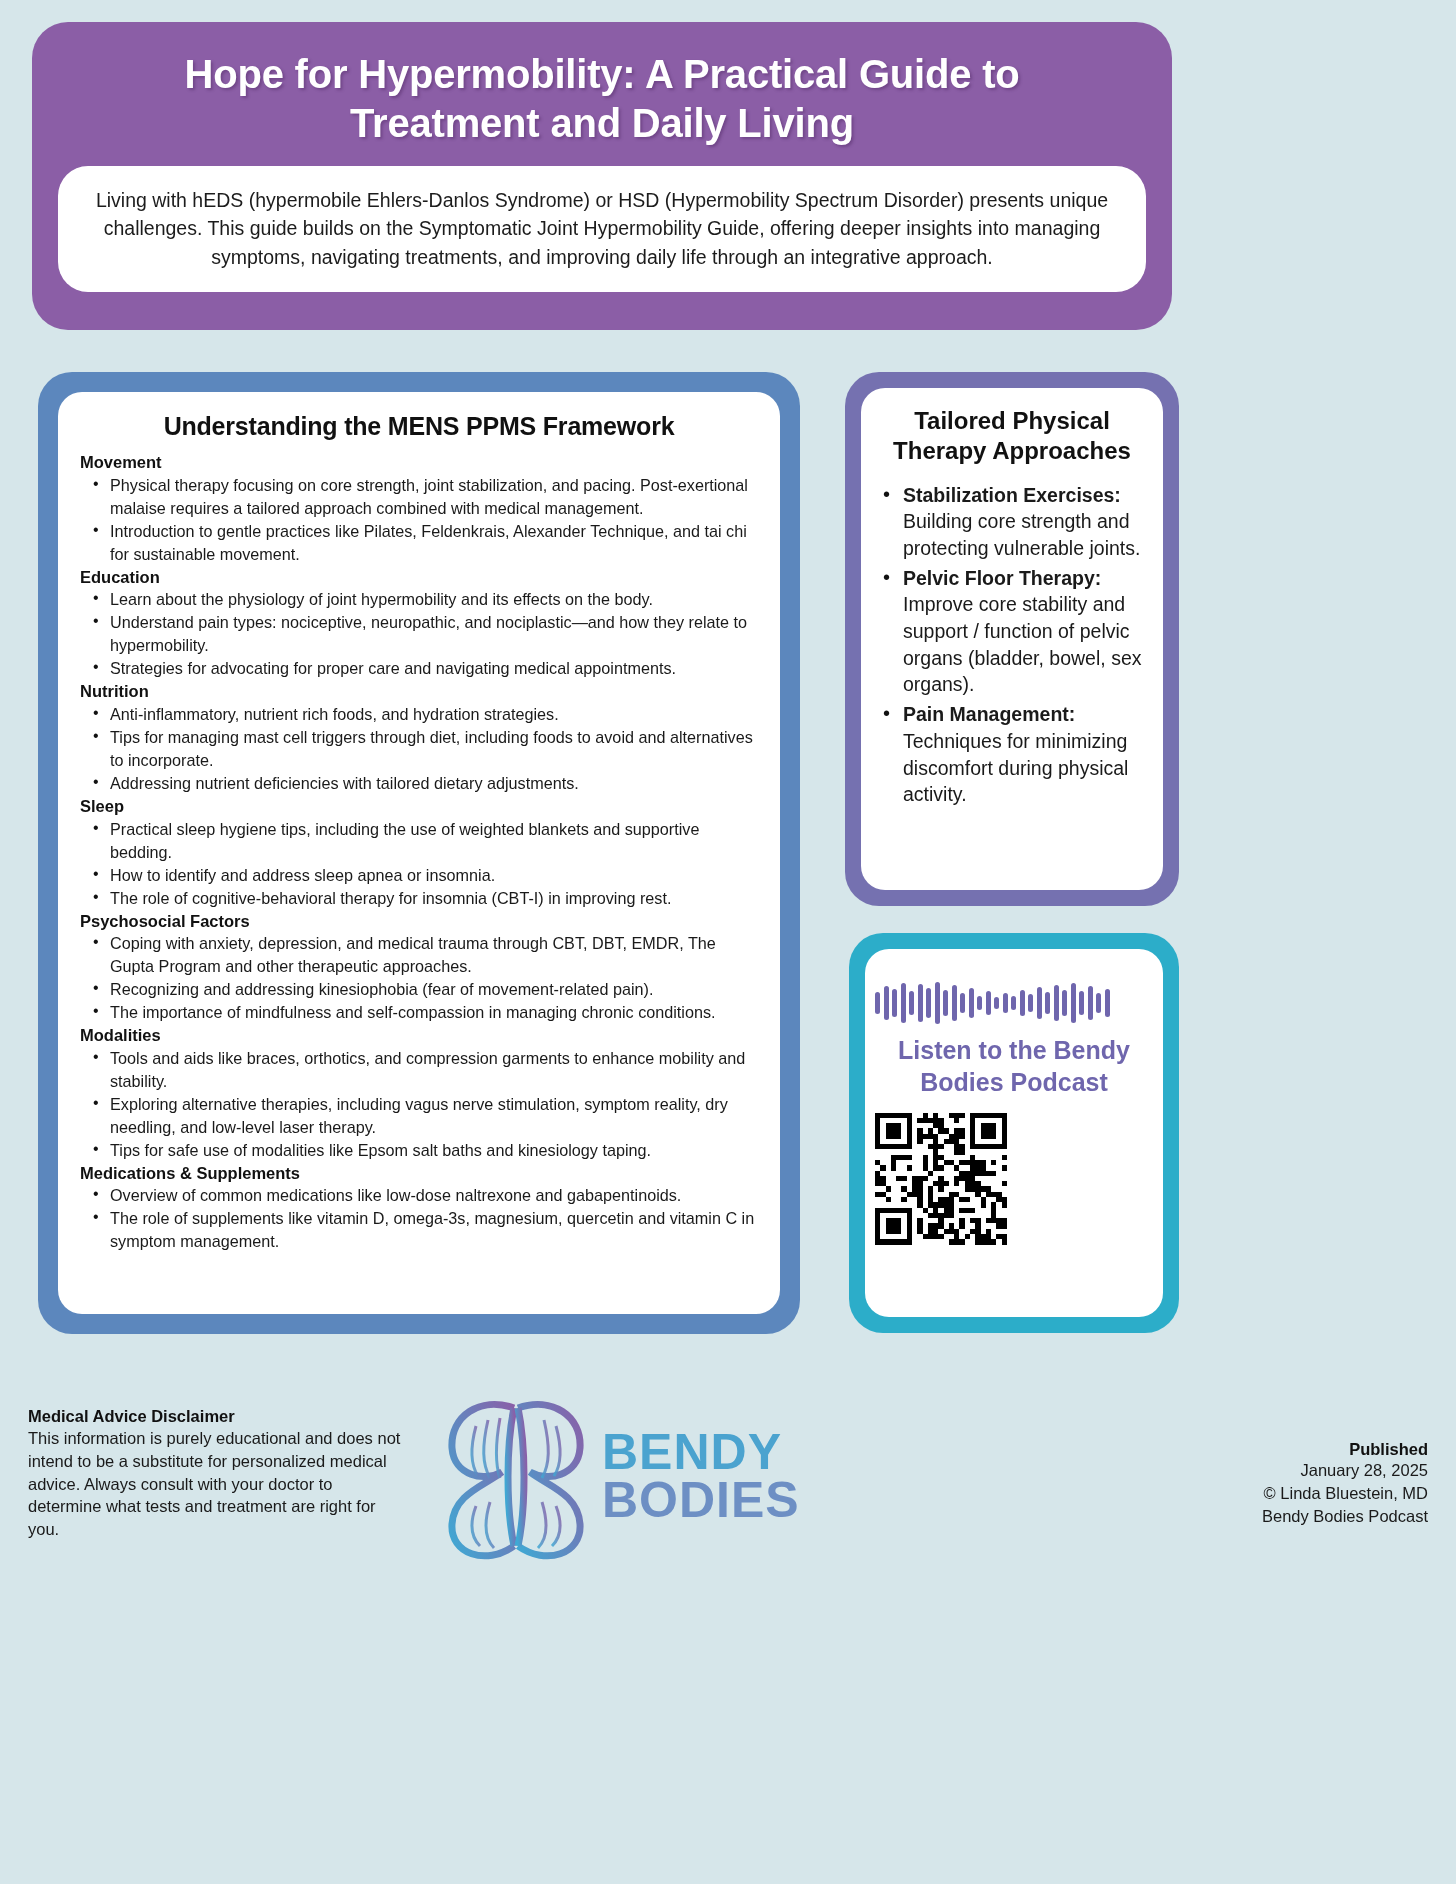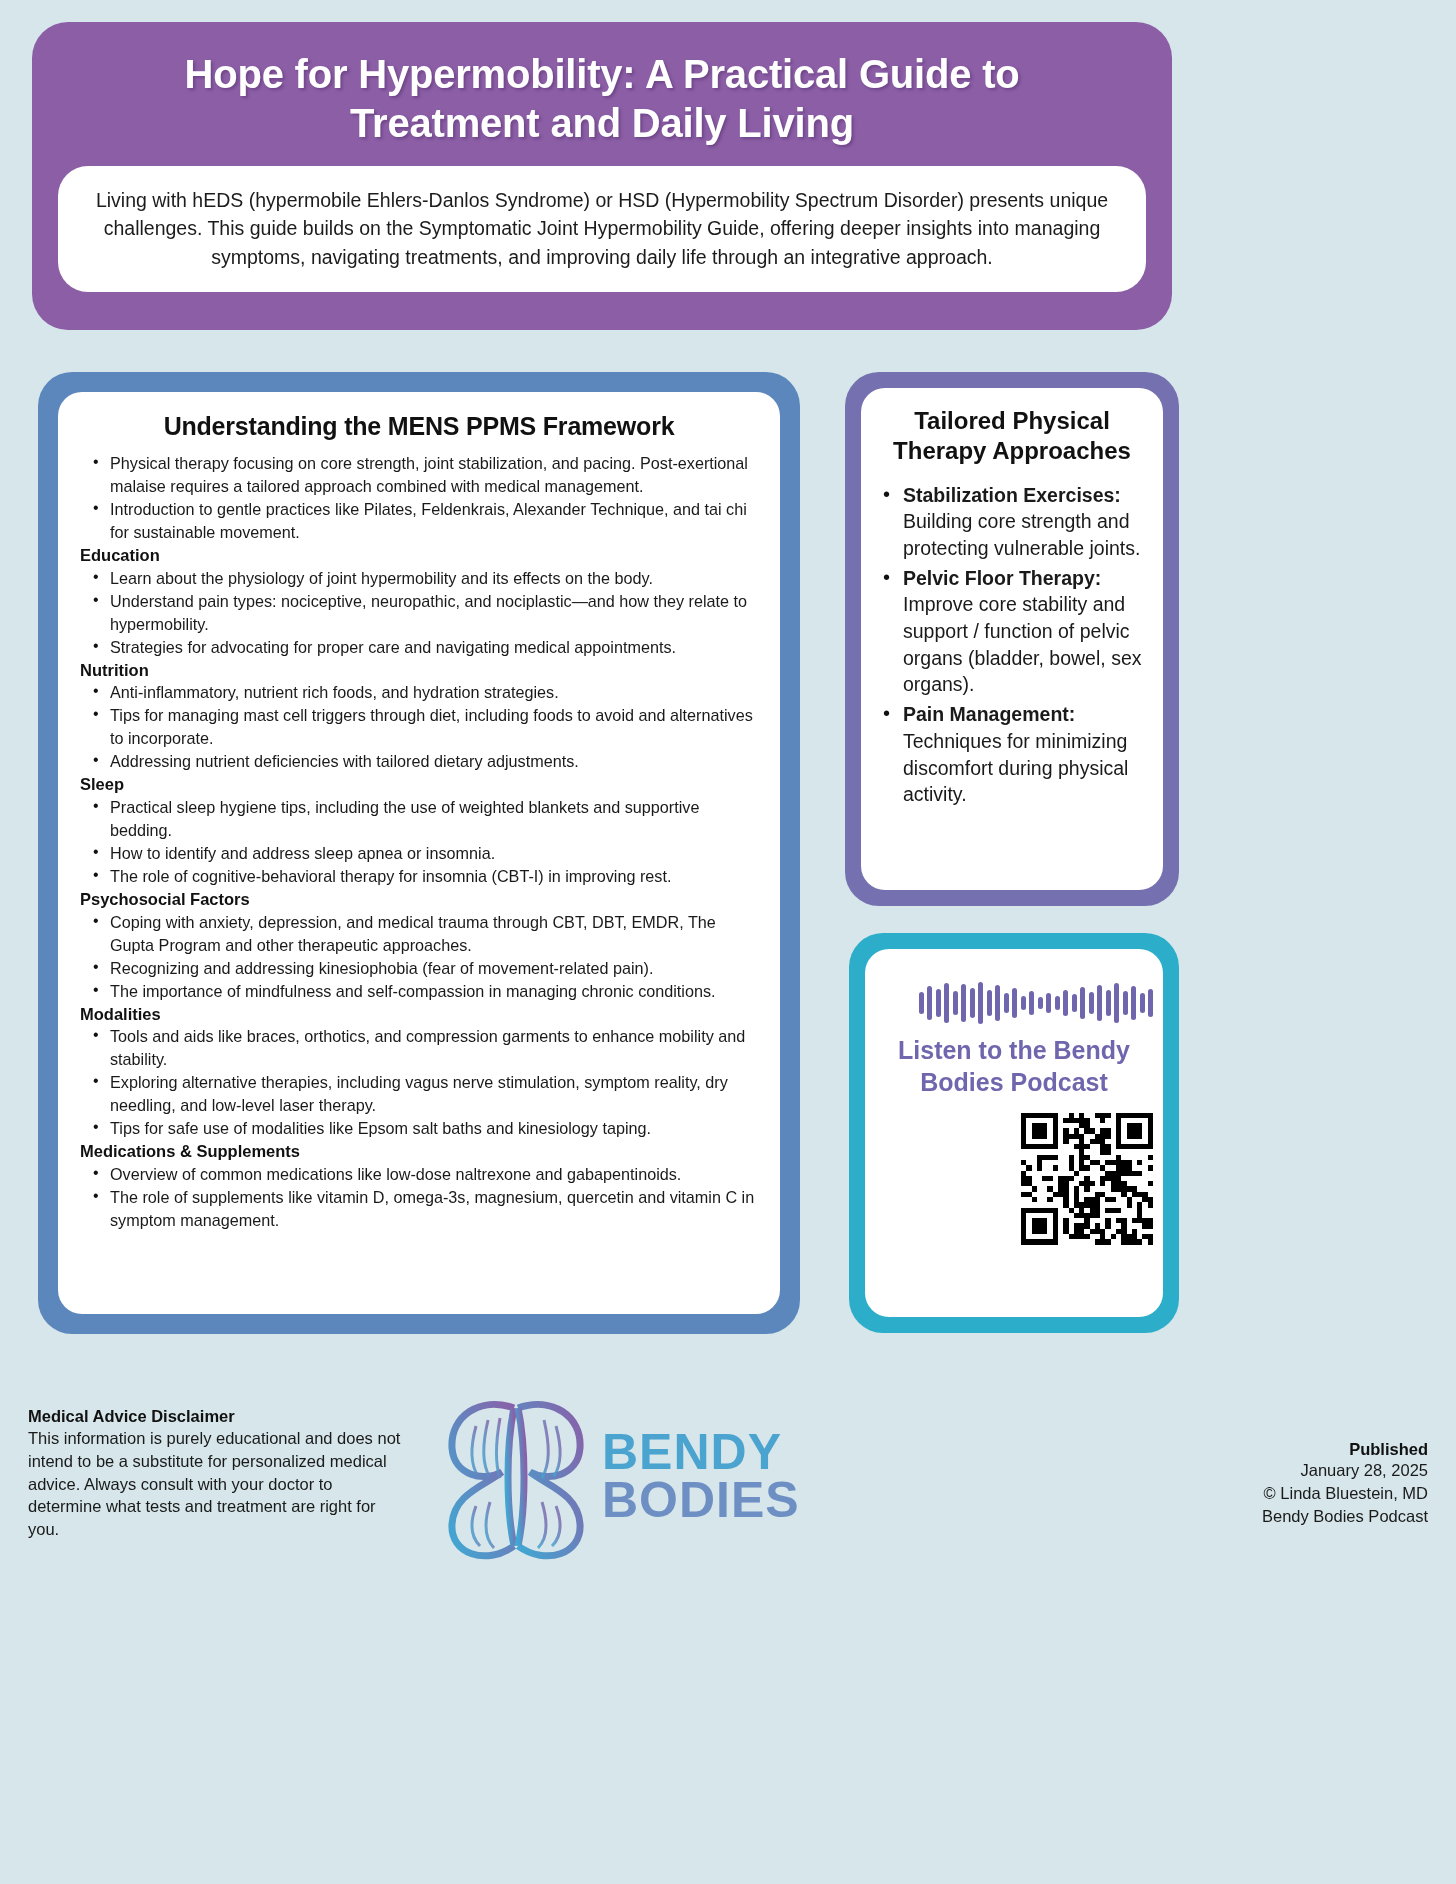--- a/index.html
+++ b/index.html
@@ -165,21 +165,21 @@
     padding: 16px;
   }
   .pod-card-inner {
     width: 100%;
     height: 100%;
     background: #ffffff;
     border-radius: 24px;
     padding: 18px 10px 12px 10px;
     display: flex;
     flex-direction: column;
-    align-items: flex-end;
+    align-items: flex-start;
   }
   .waveform {
     display: flex;
     align-items: center;
     height: 44px;
     gap: 3.5px;
     margin-top: 14px;
     margin-bottom: 6px;
   }
   .waveform i {
@@ -274,20 +274,21 @@
   <div class="header-title">Hope for Hypermobility: A Practical Guide to Treatment and Daily Living</div>
   <div class="header-sub-wrap">
     <div class="header-sub">Living with hEDS (hypermobile Ehlers-Danlos Syndrome) or HSD (Hypermobility Spectrum Disorder) presents unique challenges. This guide builds on the Symptomatic Joint Hypermobility Guide, offering deeper insights into managing symptoms, navigating treatments, and improving daily life through an integrative approach.</div>
   </div>
 </div>
 
 <div class="main-card-outer">
   <div class="main-card-inner">
     <div class="main-title">Understanding the MENS PPMS Framework</div>
     <div id="main-sections">
+        <div class="sec-head">Movement</div>
         <ul class="sec-list">
           <li>Physical therapy focusing on core strength, joint stabilization, and pacing.  Post-exertional malaise requires a tailored approach combined with medical management.</li>
           <li>Introduction to gentle practices like Pilates, Feldenkrais, Alexander Technique, and tai chi for sustainable movement.</li>
         </ul>
         <div class="sec-head">Education</div>
         <ul class="sec-list">
           <li>Learn about the physiology of joint hypermobility and its effects on the body.</li>
           <li>Understand pain types: nociceptive, neuropathic, and nociplastic—and how they relate to hypermobility.</li>
           <li>Strategies for advocating for proper care and navigating medical appointments.</li>
         </ul>

